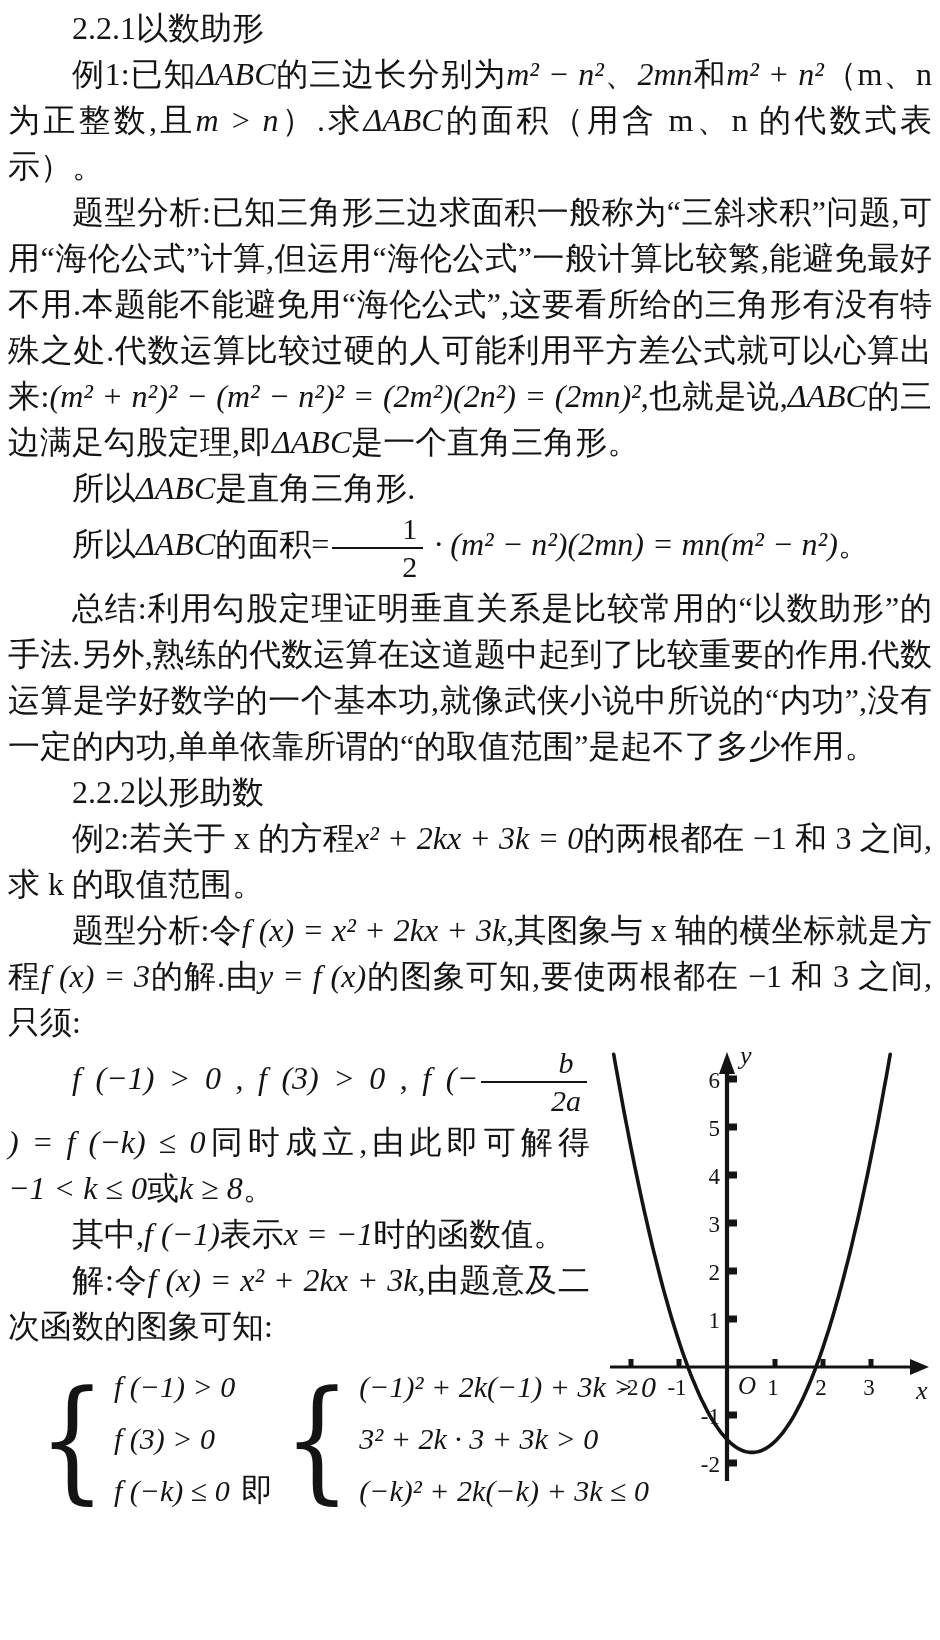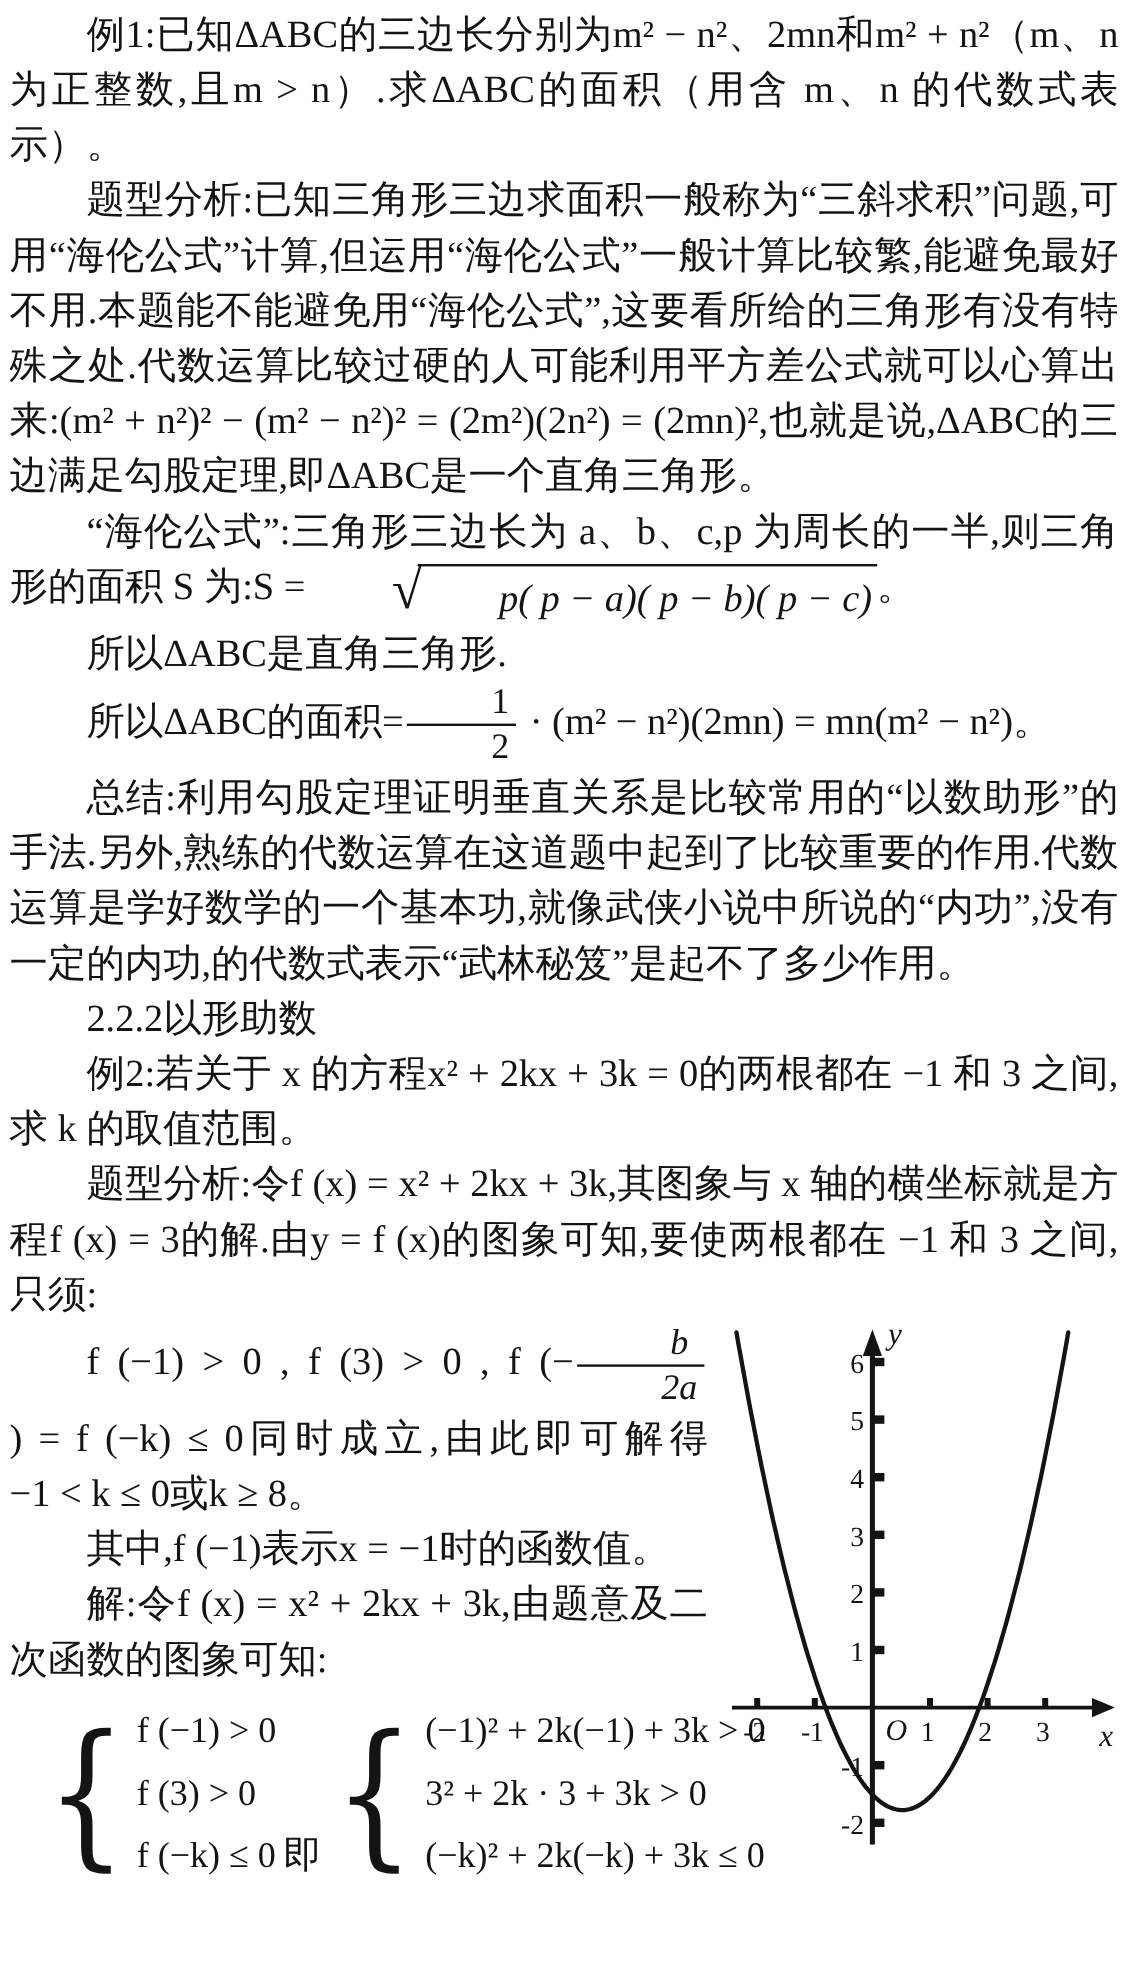--- a/index.html
+++ b/index.html
@@ -13,20 +13,21 @@
     line-height: 46px;
   }
   .page { padding: 5px 8px 0 8px; position: relative; }
   p.doc {
     margin: 0;
     text-align: justify;
     text-indent: 2em;
   }
   .math {
     font-family: "Liberation Serif", "DejaVu Serif", serif;
+    font-style: italic;
     white-space: nowrap;
   }
   
   .frac {
     display: inline-flex;
     flex-direction: column;
     align-items: stretch;
     text-align: center;
     vertical-align: middle;
     line-height: 36px;
@@ -69,32 +70,29 @@
   .figure svg { width: 100%; height: 100%; display: block; }
   .tick-label { font-family: "Liberation Serif", serif; font-size: 23px; fill: #141414; }
   .o-label { font-family: "Liberation Serif", serif; font-size: 25px; font-style: italic; fill: #141414; }
   .axis-label { font-family: "Liberation Serif", serif; font-size: 26px; font-style: italic; fill: #141414; }
 </style>
 </head>
 <body>
 
 <div class="page">
 
+  <p class="doc">2.2.1以数助形</p>
   <p class="doc">例1:已知<span class="math">ΔABC</span>的三边长分别为<span class="math">m² − n²</span>、<span class="math">2mn</span>和<span class="math">m² + n²</span>（m、n 为正整数,且<span class="math">m &gt; n</span>）.求<span class="math">ΔABC</span>的面积（用含 m、n 的代数式表示）。</p>
   <p class="doc">题型分析:已知三角形三边求面积一般称为“三斜求积”问题,可用“海伦公式”计算,但运用“海伦公式”一般计算比较繁,能避免最好不用.本题能不能避免用“海伦公式”,这要看所给的三角形有没有特殊之处.代数运算比较过硬的人可能利用平方差公式就可以心算出来:<span class="math">(m² + n²)² − (m² − n²)² = (2m²)(2n²) = (2mn)²</span>,也就是说,<span class="math">ΔABC</span>的三边满足勾股定理,即<span class="math">ΔABC</span>是一个直角三角形。</p>
-  <p class="doc tall">“海伦公式”:三角形三边长为 a、b、c,p 为周长的一半,则三角形的面积 S 为:<span class="math">S = </span><span class="sqrt">
-        <span class="radical">√</span>
-        <span class="radicand">p( p − a)( p − b)( p − c)</span>
-      </span>。</p>
   <p class="doc">所以<span class="math">ΔABC</span>是直角三角形.</p>
   <p class="doc tall">所以<span class="math">ΔABC</span>的面积=<span class="frac">
         <span class="num">1</span>
         <span class="den">2</span>
       </span><span class="math"> · (m² − n²)(2mn) = mn(m² − n²)</span>。</p>
-  <p class="doc">总结:利用勾股定理证明垂直关系是比较常用的“以数助形”的手法.另外,熟练的代数运算在这道题中起到了比较重要的作用.代数运算是学好数学的一个基本功,就像武侠小说中所说的“内功”,没有一定的内功,的代数式表示“武林秘笈”是起不了多少作用。</p>
+  <p class="doc">总结:利用勾股定理证明垂直关系是比较常用的“以数助形”的手法.另外,熟练的代数运算在这道题中起到了比较重要的作用.代数运算是学好数学的一个基本功,就像武侠小说中所说的“内功”,没有一定的内功,单单依靠所谓的“的取值范围”是起不了多少作用。</p>
   <p class="doc">2.2.2以形助数</p>
   <p class="doc">例2:若关于 x 的方程<span class="math">x² + 2kx + 3k = 0</span>的两根都在 −1 和 3 之间,求 k 的取值范围。</p>
   <p class="doc">题型分析:令<span class="math">f (x) = x² + 2kx + 3k</span>,其图象与 x 轴的横坐标就是方程<span class="math">f (x) = 3</span>的解.由<span class="math">y = f (x)</span>的图象可知,要使两根都在 −1 和 3 之间,只须:</p>
 
   <div class="wrap">
     <div class="left-col">
       <p class="doc"><span class="math">f (−1) &gt; 0</span> , <span class="math">f (3) &gt; 0</span> , <span class="math">f (−</span><span class="frac">
             <span class="num it">b</span>
             <span class="den it">2a</span>
           </span><span class="math">) = f (−k) ≤ 0</span>同时成立,由此即可解得<span class="math">−1 &lt; k ≤ 0</span>或<span class="math">k ≥ 8</span>。</p>

